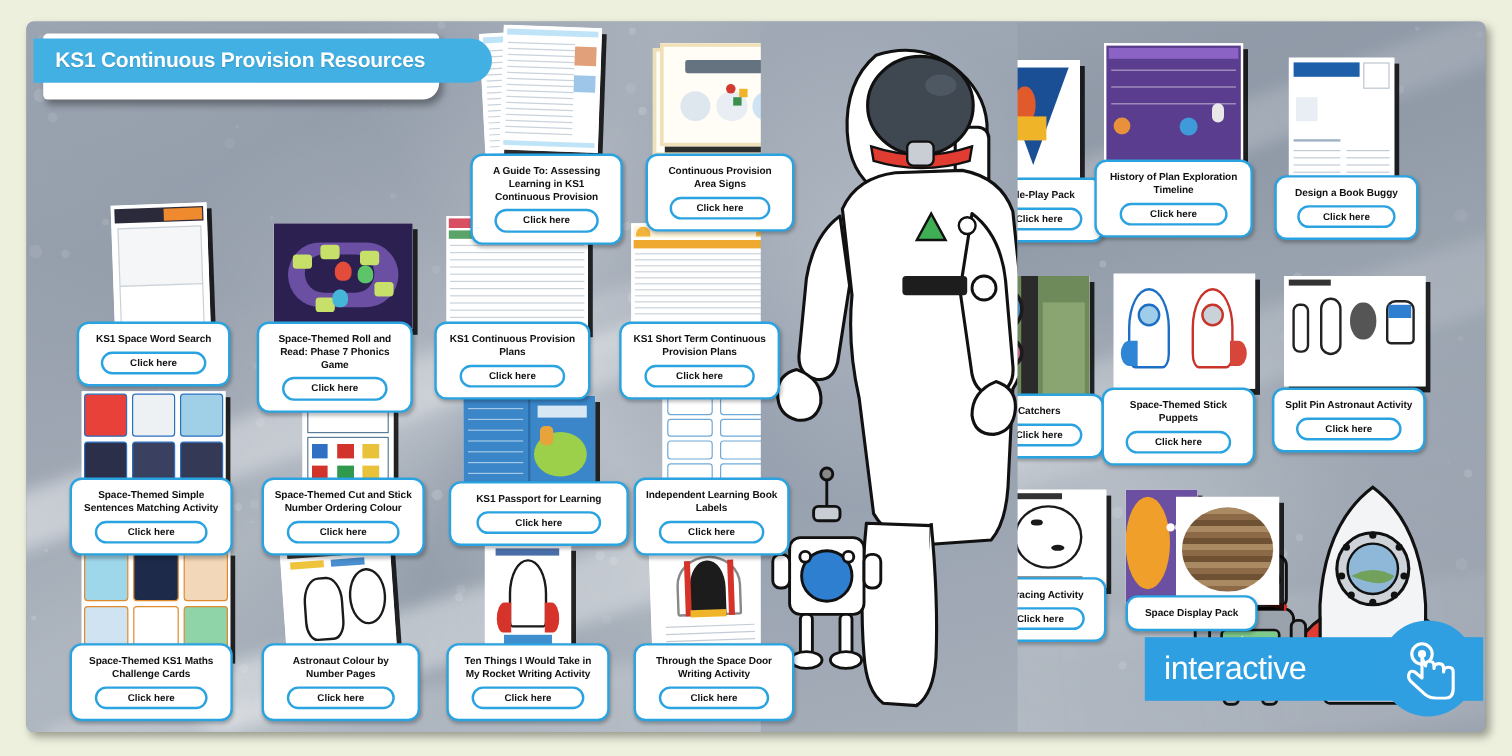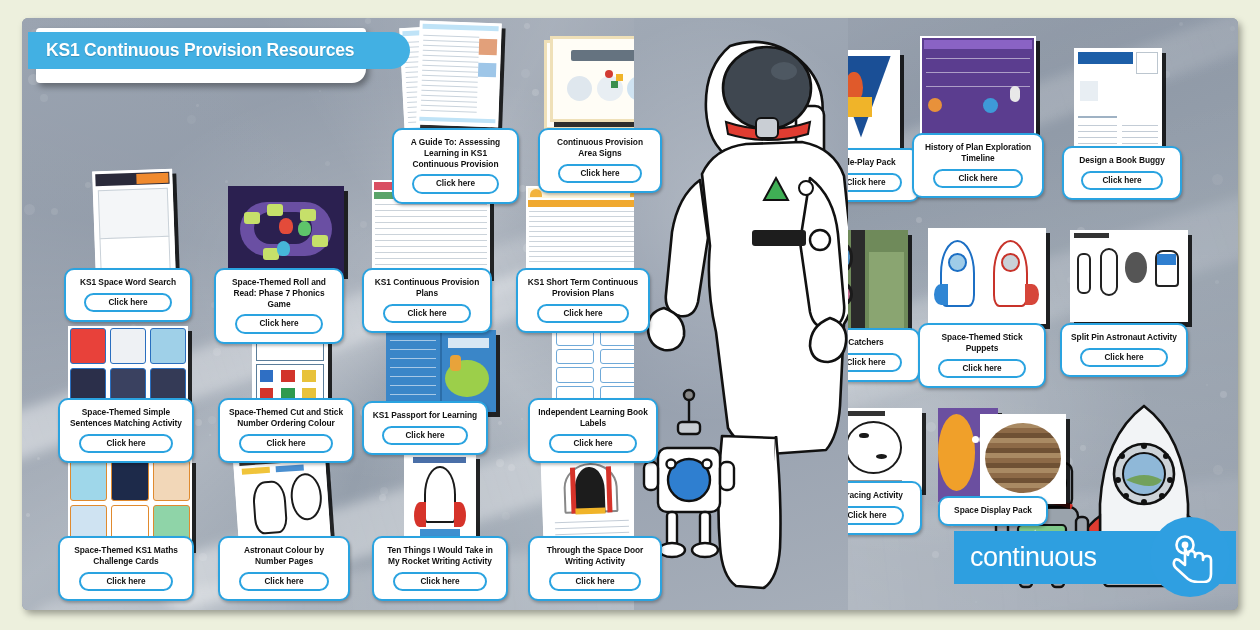--- a/index.html
+++ b/index.html
@@ -832,21 +832,21 @@
             <span class="label-text">Space-Themed Simple Sentences Matching Activity</span>
             <button class="click-btn">Click here</button>
           </div>
         </div>
         <div class="card" style="left:196px;top:380px;width:136px;z-index:26;">
           <div class="label-box">
             <span class="label-text">Space-Themed Cut and Stick Number Ordering Colour</span>
             <button class="click-btn">Click here</button>
           </div>
         </div>
-        <div class="card" style="left:340px;top:383px;width:126px;z-index:26;">
+        <div class="card" style="left:352px;top:383px;width:150px;z-index:26;">
           <div class="label-box">
             <span class="label-text">KS1 Passport for Learning</span>
             <button class="click-btn">Click here</button>
           </div>
         </div>
         <div class="card" style="left:506px;top:380px;width:130px;z-index:26;">
           <div class="label-box">
             <span class="label-text">Independent Learning Book Labels</span>
             <button class="click-btn">Click here</button>
           </div>
@@ -963,21 +963,21 @@
       <circle cx="45" cy="40" r="4.5" fill="#2f9fe1"></circle>
       <circle cx="75" cy="40" r="4.5" fill="#2f9fe1"></circle>
       <rect x="42" y="52" width="36" height="7" rx="2" fill="#fff" stroke="#111" stroke-width="1.6"></rect>
       <rect x="36" y="82" width="48" height="34" rx="4" fill="#7fc98a" stroke="#111" stroke-width="2.2"></rect>
       <polyline points="40,102 48,102 53,90 59,110 64,98 80,98" fill="none" stroke="#fff" stroke-width="2.4"></polyline>
       <path d="M30 64 q30 -12 60 0" fill="none" stroke="#d12b23" stroke-width="5"></path>
     </svg>
   </div>
 
   <div class="interactive">
-    <span class="interactive-label">continuous</span>
+    <span class="interactive-label">interactive</span>
     <span class="touch-circle">
       <svg width="52" height="52" viewBox="0 0 52 52">
         <circle cx="21" cy="14" r="8.5" fill="none" stroke="#fff" stroke-width="2.6"></circle>
         <circle cx="21" cy="14" r="3.4" fill="#fff"></circle>
         <path d="M21 17 l0 17 -6 -5 q-4 -2 -5 2 q-1 4 3 7 l11 10 q4 3 10 3 l6 0 q7 0 7 -8 l0 -14 q0 -4 -4 -4 q-4 0 -4 4 l0 -3 q0 -4 -4 -4 q-4 0 -4 4 l0 -2 q0 -4 -4 -4 q-3 0 -3 4 Z" fill="#2f9fe1" stroke="#fff" stroke-width="2.6" stroke-linejoin="round"></path>
       </svg>
     </span>
   </div>
 </div>
 

